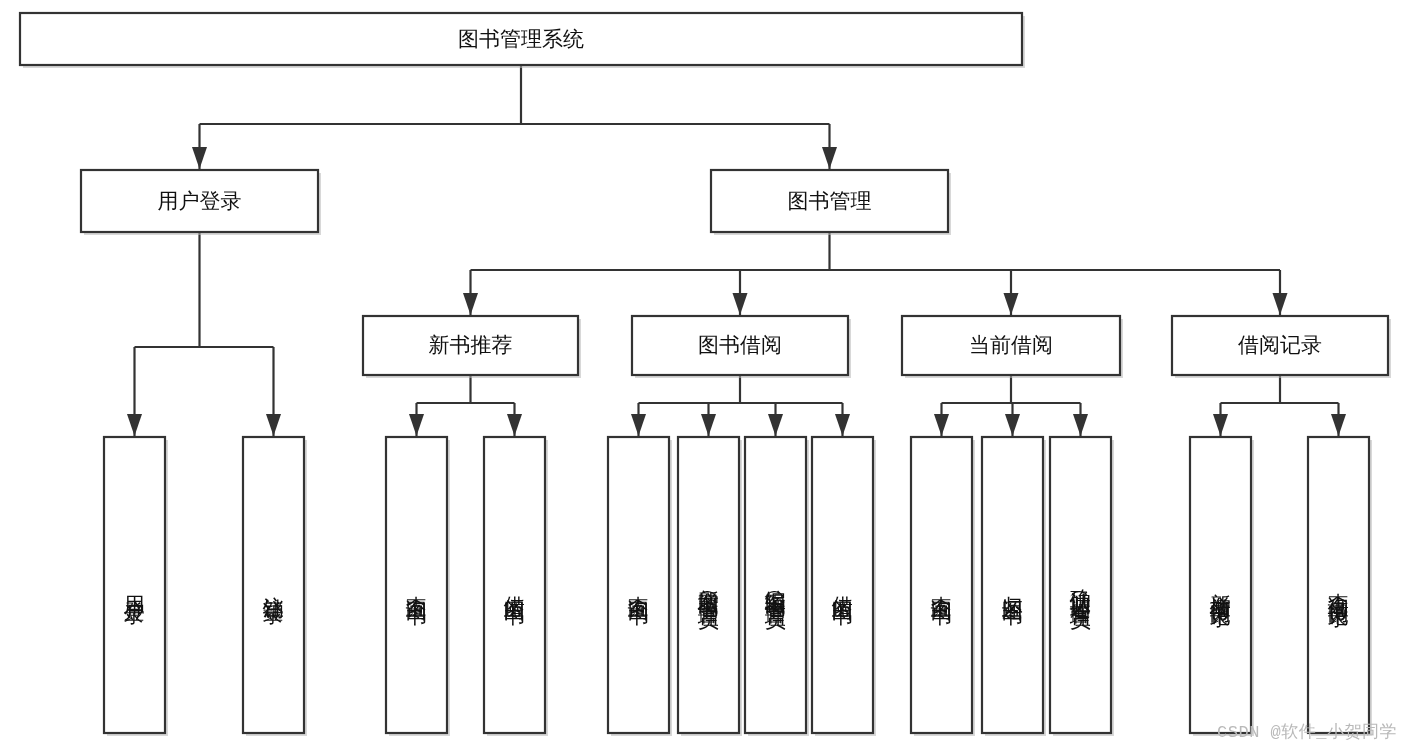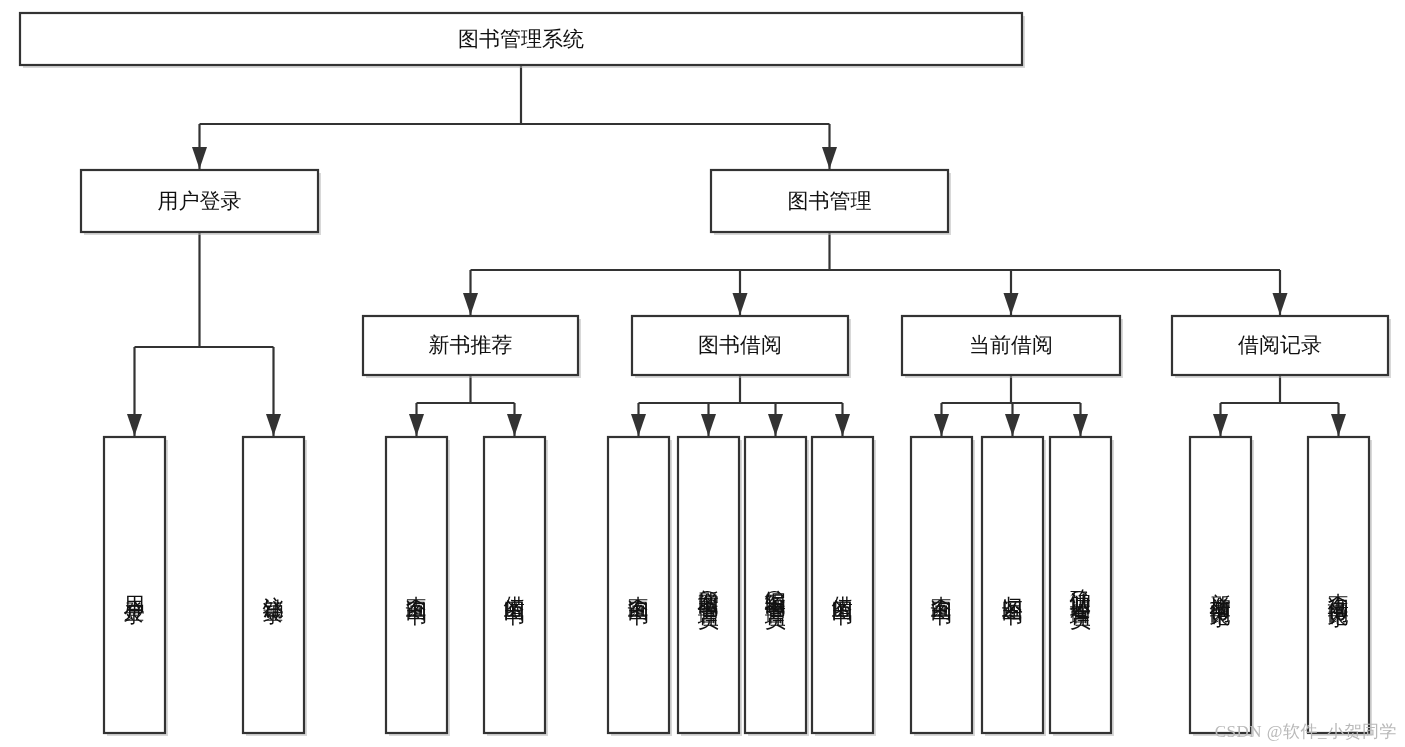--- a/index.html
+++ b/index.html
@@ -51,21 +51,21 @@
     font-size:21px;
     line-height:1.32;
     letter-spacing:3px;
     color:#111111;
     white-space:nowrap;
   }
   .watermark{
     position:absolute;
     right:8px;
     bottom:4px;
-    font-family:Liberation Serif, serif;
+    font-family:Liberation Mono, monospace;
     font-size:17px;
     color:#b9b9b9;
     letter-spacing:.5px;
     user-select:none;
     pointer-events:none;
     white-space:nowrap;
   }
 </style>
 </head>
 <body>

